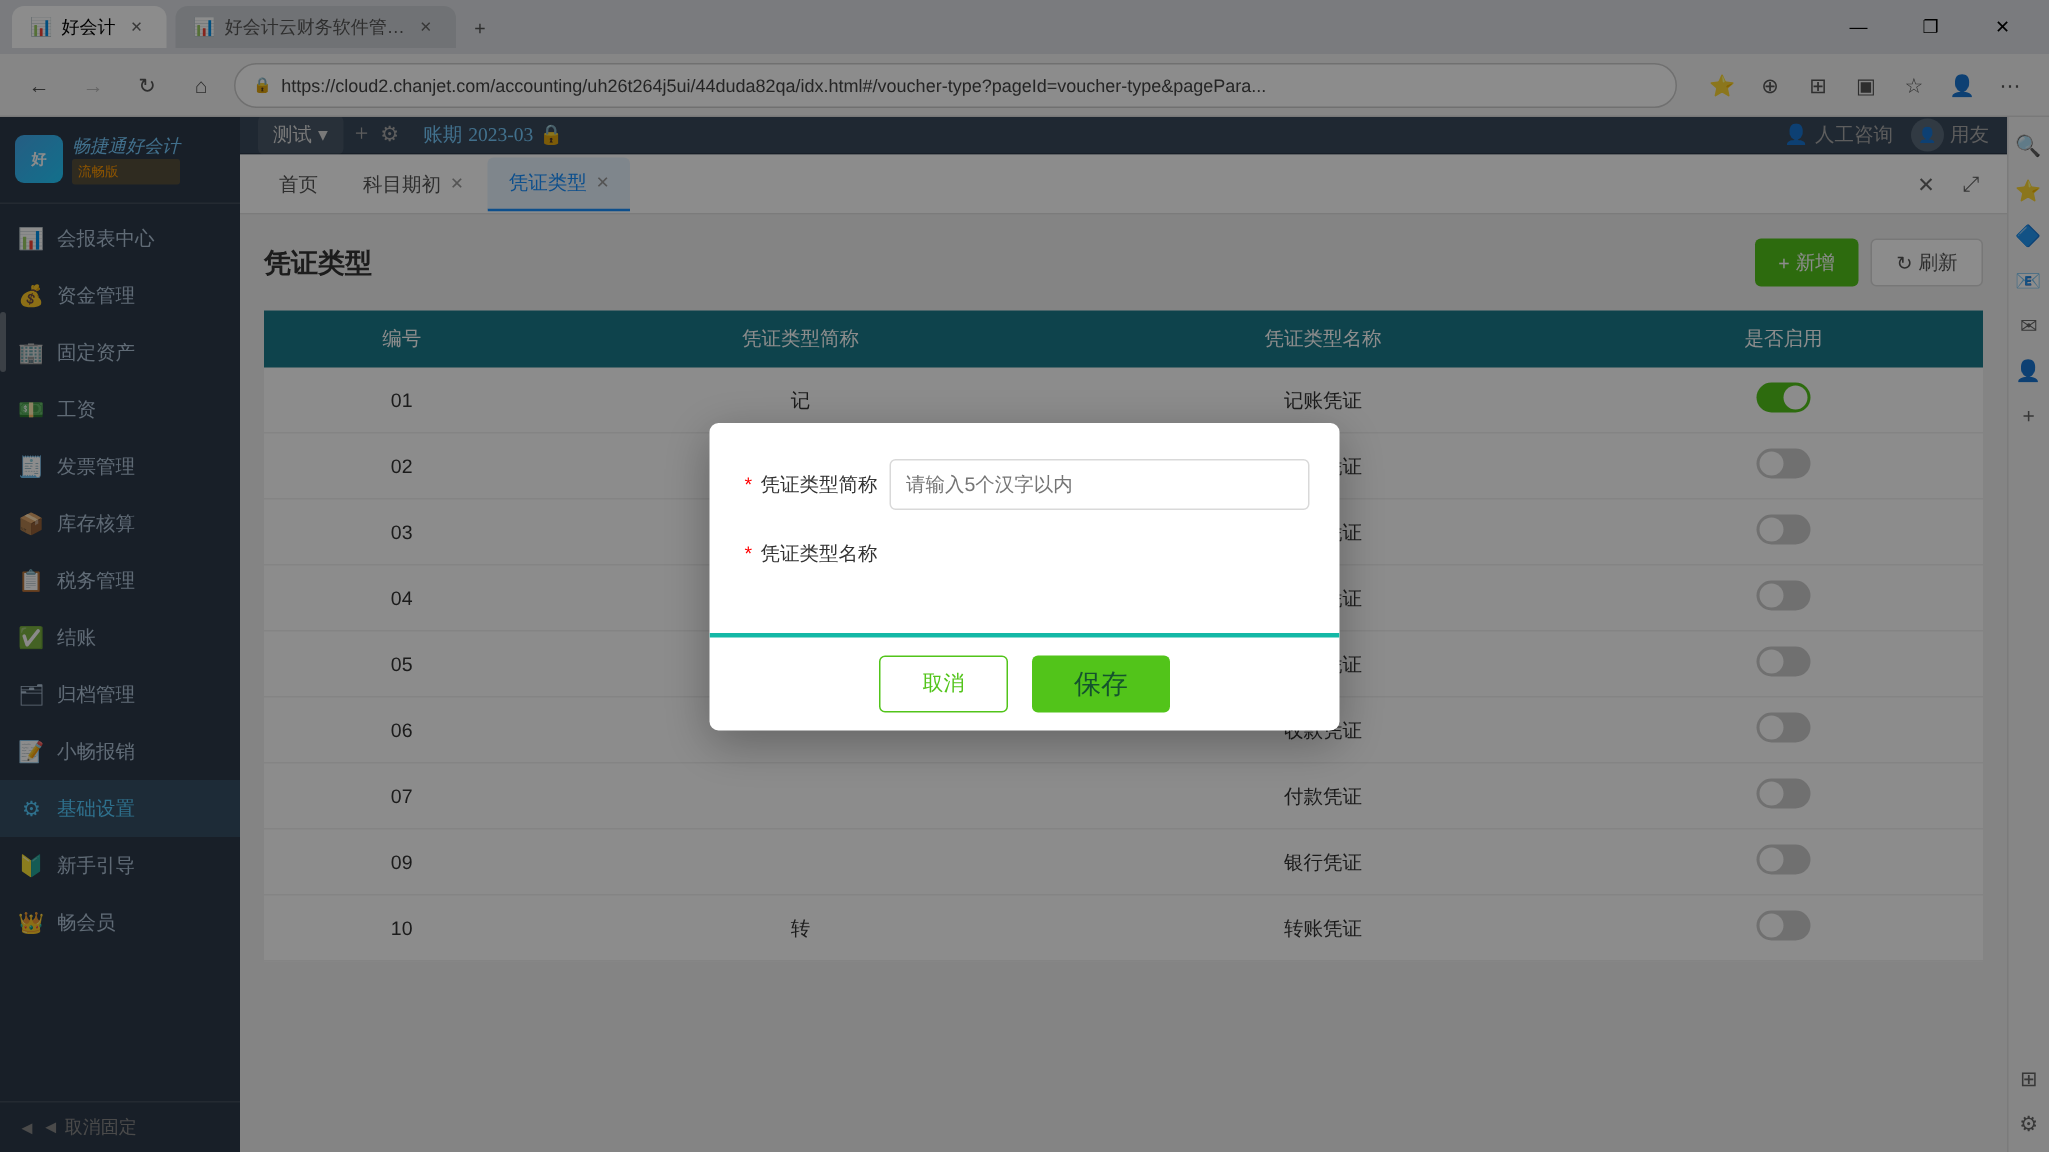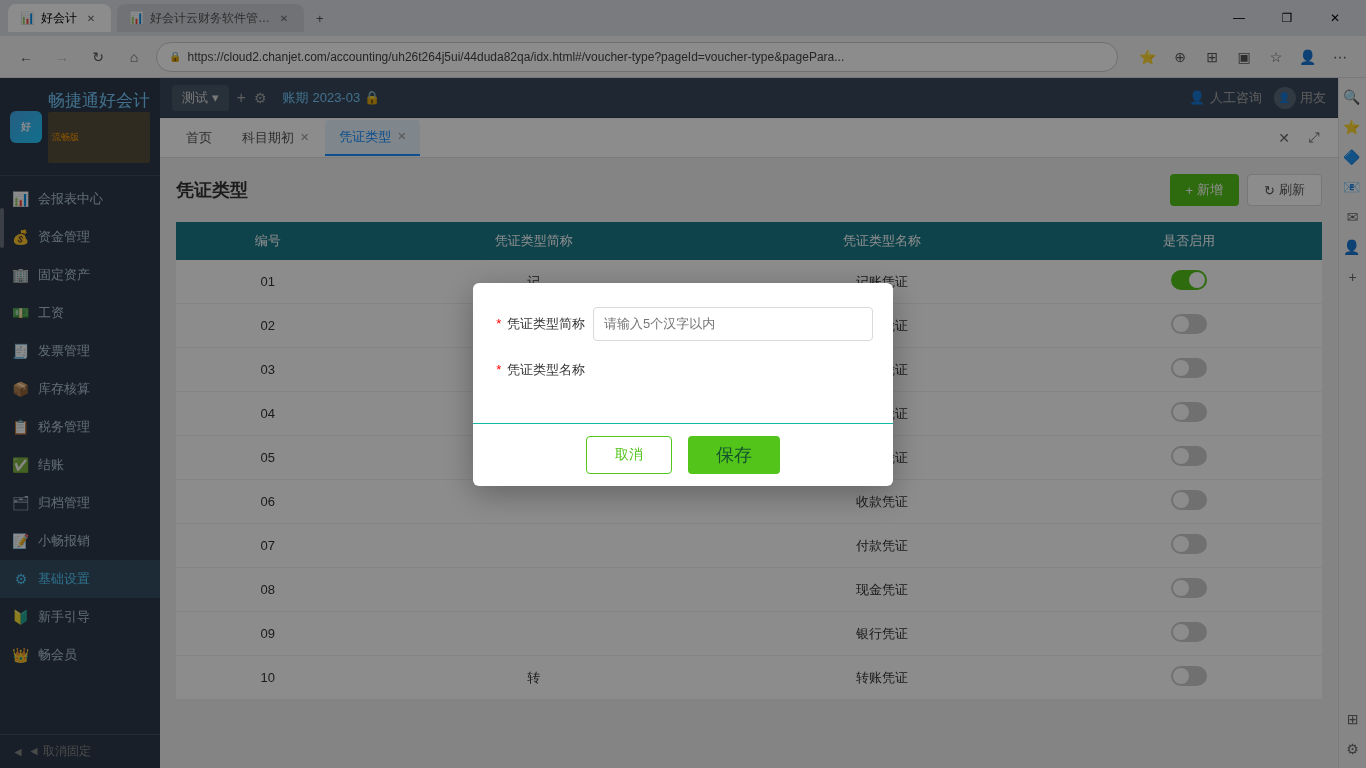--- a/index.html
+++ b/index.html
@@ -22,33 +22,33 @@
     .addr-icons { display: flex; gap: 4px; margin-left: 8px; }
     .addr-icon { width: 28px; height: 28px; border-radius: 50%; display: flex; align-items: center; justify-content: center; cursor: pointer; color: #555; font-size: 14px; }
 
     
     .app-container { display: flex; height: calc(768px - 78px); }
 
     
     .sidebar { width: 160px; background: #2d3a4a; display: flex; flex-direction: column; color: #fff; position: relative; }
     .sidebar-logo { padding: 12px 10px; display: flex; align-items: center; gap: 6px; border-bottom: 1px solid rgba(255,255,255,0.1); }
     .logo-icon { width: 32px; height: 32px; background: linear-gradient(135deg, #4ae, #2cf); border-radius: 6px; display: flex; align-items: center; justify-content: center; font-size: 10px; color: #fff; font-weight: bold; }
-    .logo-text { font-size: 17px; color: #7cf; line-height: 1.3; }
-    .logo-badge { font-size: 9px; color: #f90; background: rgba(255,165,0,0.2); padding: 19px 4px; border-radius: 2px; }
+    .logo-text { font-size: 12px; color: #7cf; line-height: 1.3; font-style: italic; }
+    .logo-badge { font-size: 9px; color: #f90; background: rgba(255,165,0,0.2); padding: 2px 4px; border-radius: 2px; }
     .sidebar-nav { flex: 1; overflow-y: auto; padding: 4px 0; }
     .sidebar-nav::-webkit-scrollbar { width: 4px; }
     .sidebar-nav::-webkit-scrollbar-thumb { background: rgba(255,255,255,0.2); border-radius: 2px; }
     .nav-item { display: flex; align-items: center; padding: 10px 12px; cursor: pointer; gap: 8px; color: #b0c4d8; font-size: 13px; }
     .nav-item.active { background: rgba(100,200,255,0.15); color: #5cf; }
     .nav-item-icon { width: 18px; height: 18px; display: flex; align-items: center; justify-content: center; font-size: 14px; }
     .sidebar-bottom { padding: 8px 12px; border-top: 1px solid rgba(255,255,255,0.1); cursor: pointer; color: #888; font-size: 12px; display: flex; align-items: center; gap: 4px; }
     .sidebar-scroll-indicator { position: absolute; top: 130px; left: 0; width: 4px; height: 40px; background: rgba(255,255,255,0.3); border-radius: 2px; }
 
     
-    .workspace-bar { background: #3a4a5c; display: flex; align-items: center; padding: 0 12px; height: 40px; gap: 8px; border-bottom: 1px solid #2a3848; }
+    .workspace-bar { background: #3a4a5c; display: flex; align-items: center; padding: 0 12px; height: 25px; gap: 8px; border-bottom: 1px solid #2a3848; font-family: Liberation Serif, serif; }
     .workspace-selector { display: flex; align-items: center; gap: 4px; color: #ddd; font-size: 13px; cursor: pointer; background: rgba(255,255,255,0.08); padding: 4px 10px; border-radius: 4px; }
     .ws-add { color: #aaa; cursor: pointer; font-size: 16px; }
     .ws-gear { color: #aaa; cursor: pointer; font-size: 14px; }
     .period-info { display: flex; align-items: center; gap: 4px; color: #7cf; font-size: 13px; margin-left: 8px; }
     .ws-right { margin-left: auto; display: flex; align-items: center; gap: 12px; }
     .consult-btn { display: flex; align-items: center; gap: 4px; color: #aaa; font-size: 13px; cursor: pointer; }
     .user-btn { display: flex; align-items: center; gap: 4px; color: #aaa; font-size: 13px; cursor: pointer; }
     .user-avatar { width: 22px; height: 22px; border-radius: 50%; background: #5a6a7a; display: flex; align-items: center; justify-content: center; font-size: 10px; color: #fff; }
 
     
@@ -84,21 +84,21 @@
     .overlay { position: fixed; top: 0; left: 0; width: 100%; height: 100%; background: rgba(0,0,0,0.45); z-index: 1000; display: flex; align-items: center; justify-content: center; }
 
     
     .modal { background: #fff; border-radius: 6px; width: 420px; box-shadow: 0 8px 32px rgba(0,0,0,0.3); overflow: hidden; }
     .modal-header { padding: 16px 20px; border-bottom: 1px solid #f0f0f0; font-size: 15px; font-weight: bold; color: #333; }
     .modal-body { padding: 24px 20px; }
     .form-row { display: flex; align-items: center; margin-bottom: 20px; }
     .form-label { width: 100px; text-align: right; font-size: 13px; color: #333; padding-right: 8px; }
     .form-label .required { color: #f00; margin-right: 2px; }
     .form-input { flex: 1; height: 34px; border: 1px solid #d9d9d9; border-radius: 4px; padding: 0 10px; font-size: 13px; color: #999; outline: none; }
-    .modal-footer { padding: 12px 20px; display: flex; justify-content: center; gap: 16px; border-top: 1px solid #14b8a6; }
+    .modal-footer { padding: 12px 20px; display: flex; justify-content: center; gap: 16px; border-top: 3px solid #14b8a6; }
     .btn-cancel { background: #fff; color: #555; border: 1px solid #52c41a; padding: 7px 28px; border-radius: 4px; cursor: pointer; font-size: 14px; color: #52c41a; }
     .btn-save { background: #52c41a; color: #14532d; border: none; padding: 7px 28px; border-radius: 4px; cursor: pointer; font-size: 18px; text-align: center; }
 
     
     .right-panel { width: 28px; background: #f5f5f5; border-left: 1px solid #e0e0e0; display: flex; flex-direction: column; align-items: center; padding: 8px 0; gap: 8px; }
     .rp-btn { width: 22px; height: 22px; display: flex; align-items: center; justify-content: center; cursor: pointer; color: #666; font-size: 14px; border-radius: 4px; }
 
     .lock-icon { font-size: 10px; color: #888; }
   </style>
 </head>
@@ -347,30 +347,20 @@
       <td>07</td>
       <td></td>
       <td>付款凭证</td>
       <td>
         <div class="toggle-switch off">
           <div class="toggle-knob"></div>
         </div>
       </td>
     </tr>
             <tr>
-      <td>08</td>
-      <td></td>
-      <td>现金凭证</td>
-      <td>
-        <div class="toggle-switch off">
-          <div class="toggle-knob"></div>
-        </div>
-      </td>
-    </tr>
-            <tr>
       <td>09</td>
       <td></td>
       <td>银行凭证</td>
       <td>
         <div class="toggle-switch off">
           <div class="toggle-knob"></div>
         </div>
       </td>
     </tr>
             <tr>

